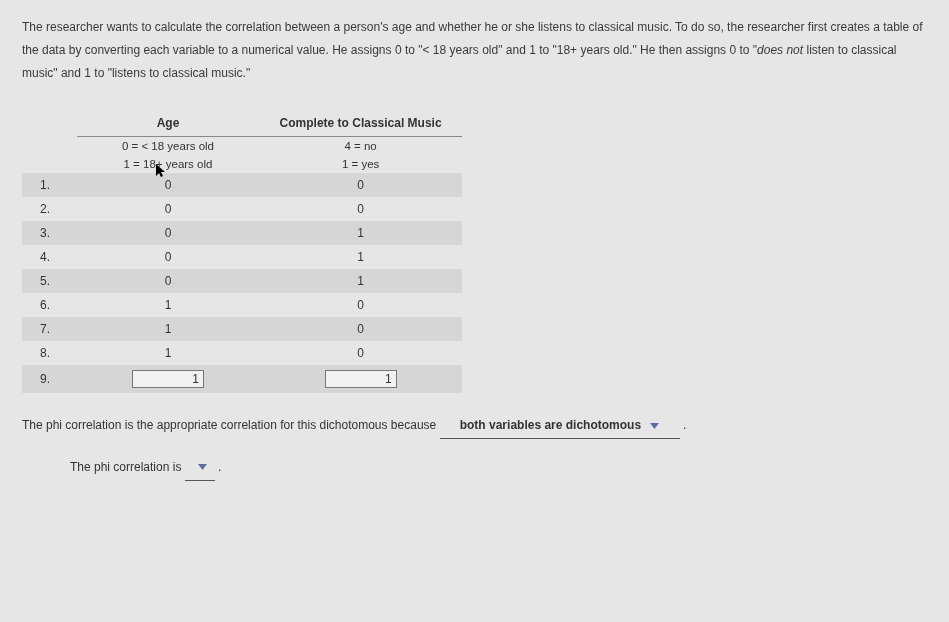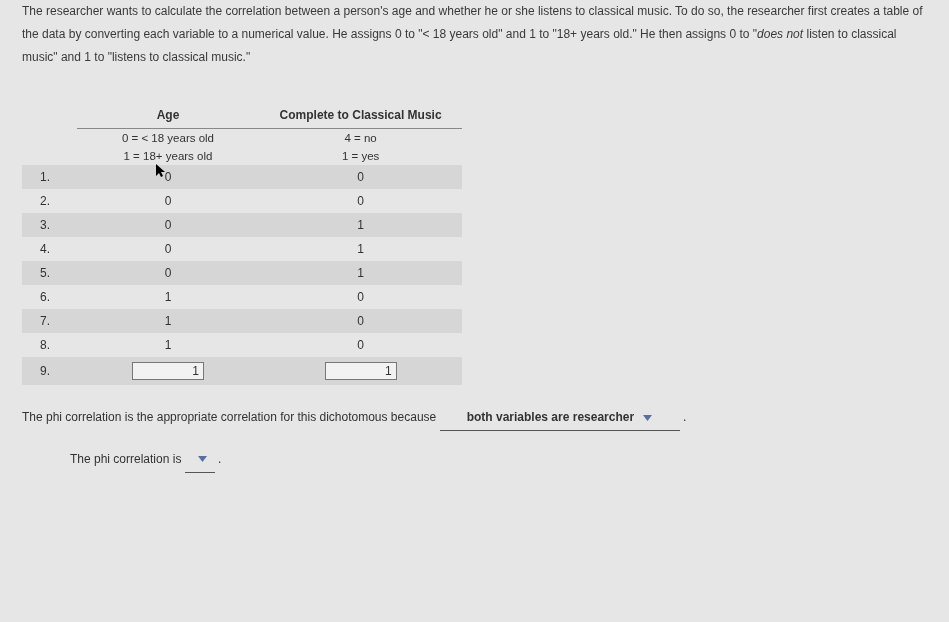--- a/index.html
+++ b/index.html
@@ -6,34 +6,34 @@
   html, body {
     width: 949px;
     height: 622px;
     overflow: hidden;
     font-family: Verdana, Geneva, sans-serif;
     font-size: 12px;
     color: #333;
     background: #e6e6e6;
   }
   .page {
-    padding: 0 22px;
+    padding: 16px 22px;
     position: relative;
   }
   .intro {
     line-height: 1.9;
     color: #3a3a3a;
   }
   .intro .italic { font-style: italic; }
   .task {
     margin-top: 14px;
     color: #3a3a3a;
   }
   .table-wrap {
-    margin-top: 36px;
+    margin-top: 28px;
     width: 440px;
   }
   table {
     border-collapse: separate;
     border-spacing: 0;
     width: 100%;
     font-size: 12px;
     color: #333;
   }
   th {
@@ -198,21 +198,21 @@
           <td><input class="inp" value="1" style=""></td>
         </tr>
       </tbody>
     </table>
   </div>
 
   <div class="after-text">
     <div class="sentence">
       <span>The phi correlation is the appropriate correlation for this dichotomous because </span>
       <span class="dropdown wide">
-        <span>both variables are researcher</span>
+        <span>both variables are dichotomous</span>
         <span class="tri"><svg width="9" height="7">
               <path d="M0 0 L9 0 L4.5 6 Z" fill="#5b6ea0"></path>
             </svg></span>
       </span>
       <span> .</span>
     </div>
 
     <div class="phi2">
       <span>The phi correlation is </span>
       <span class="dropdown">

